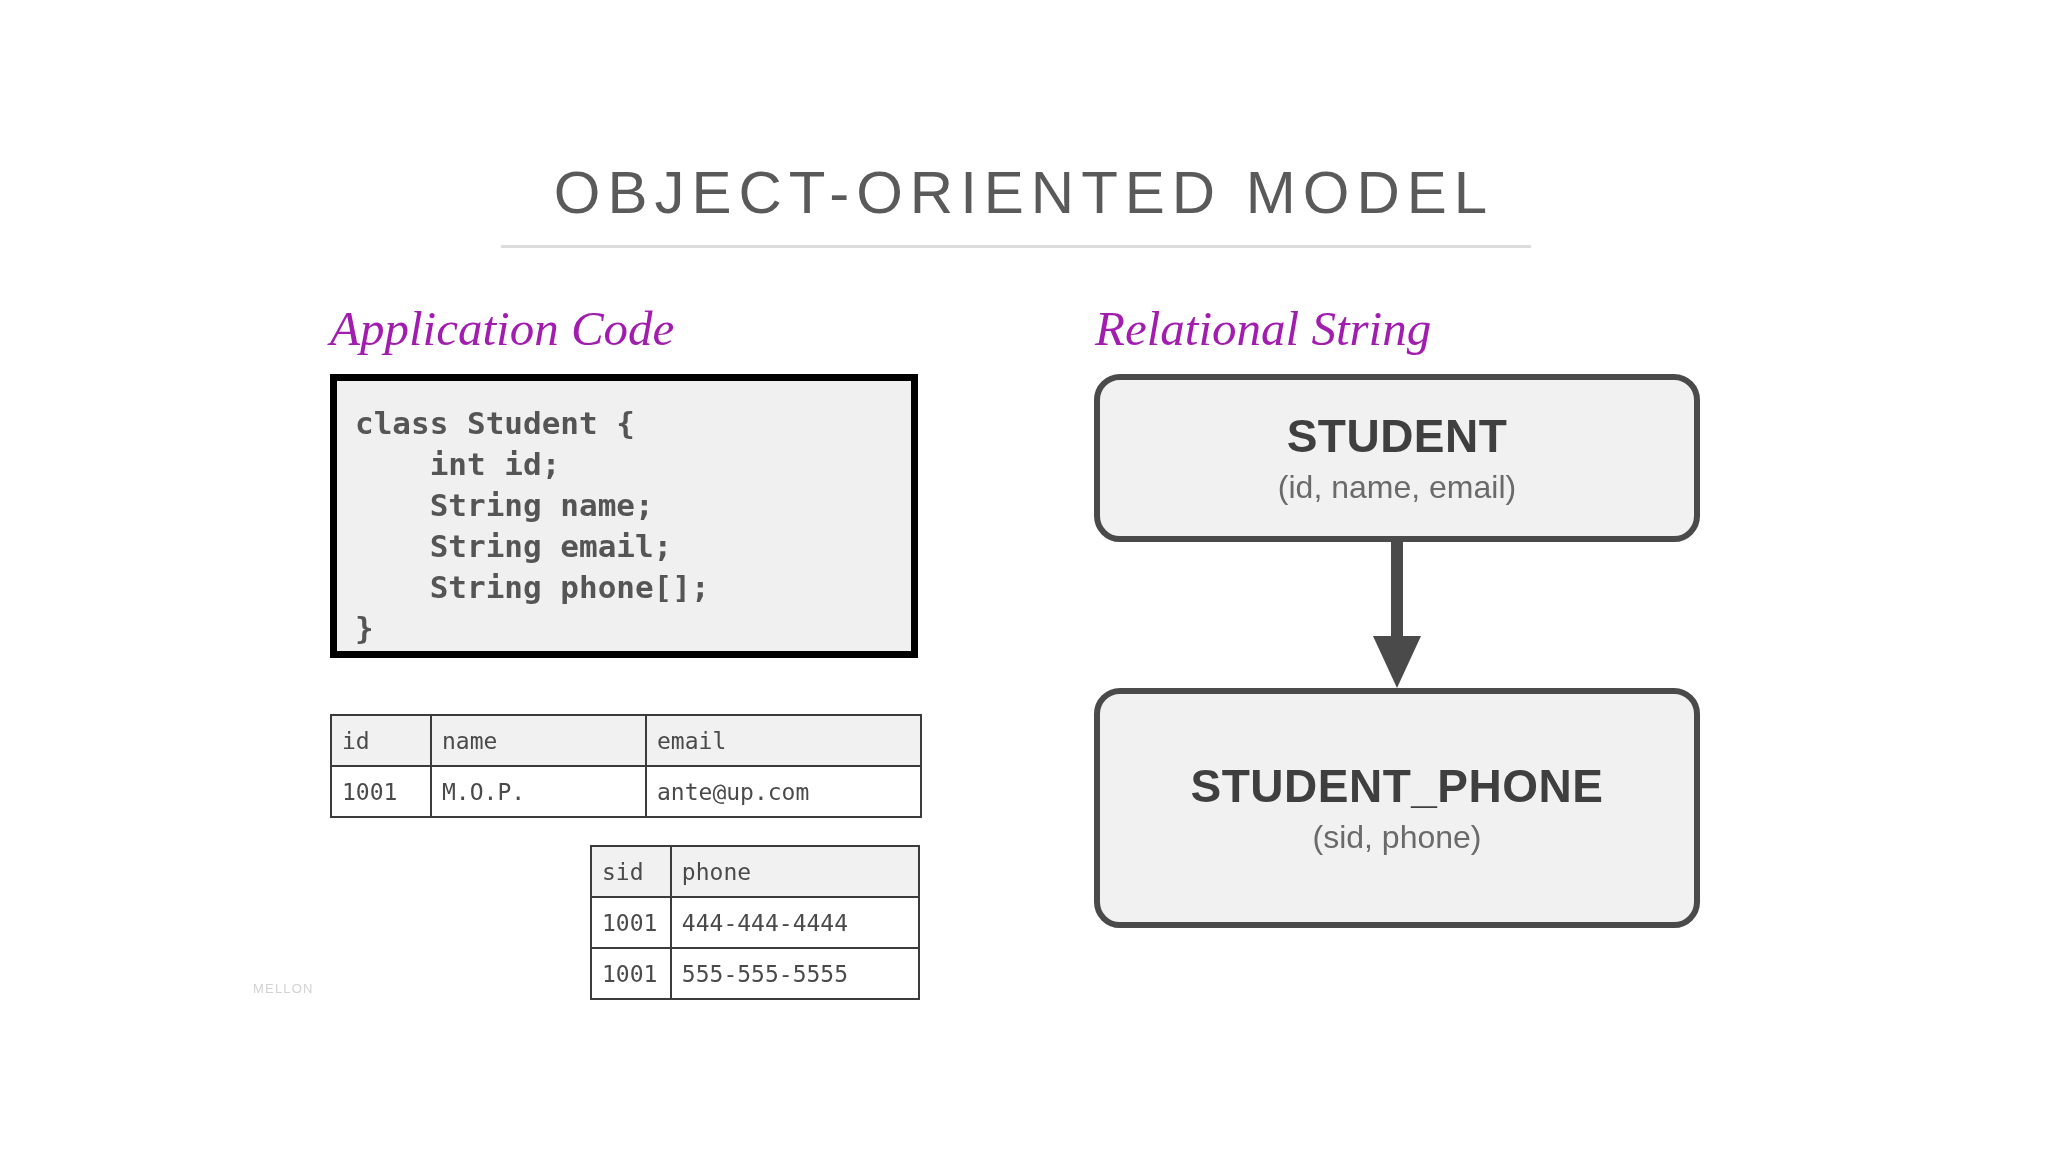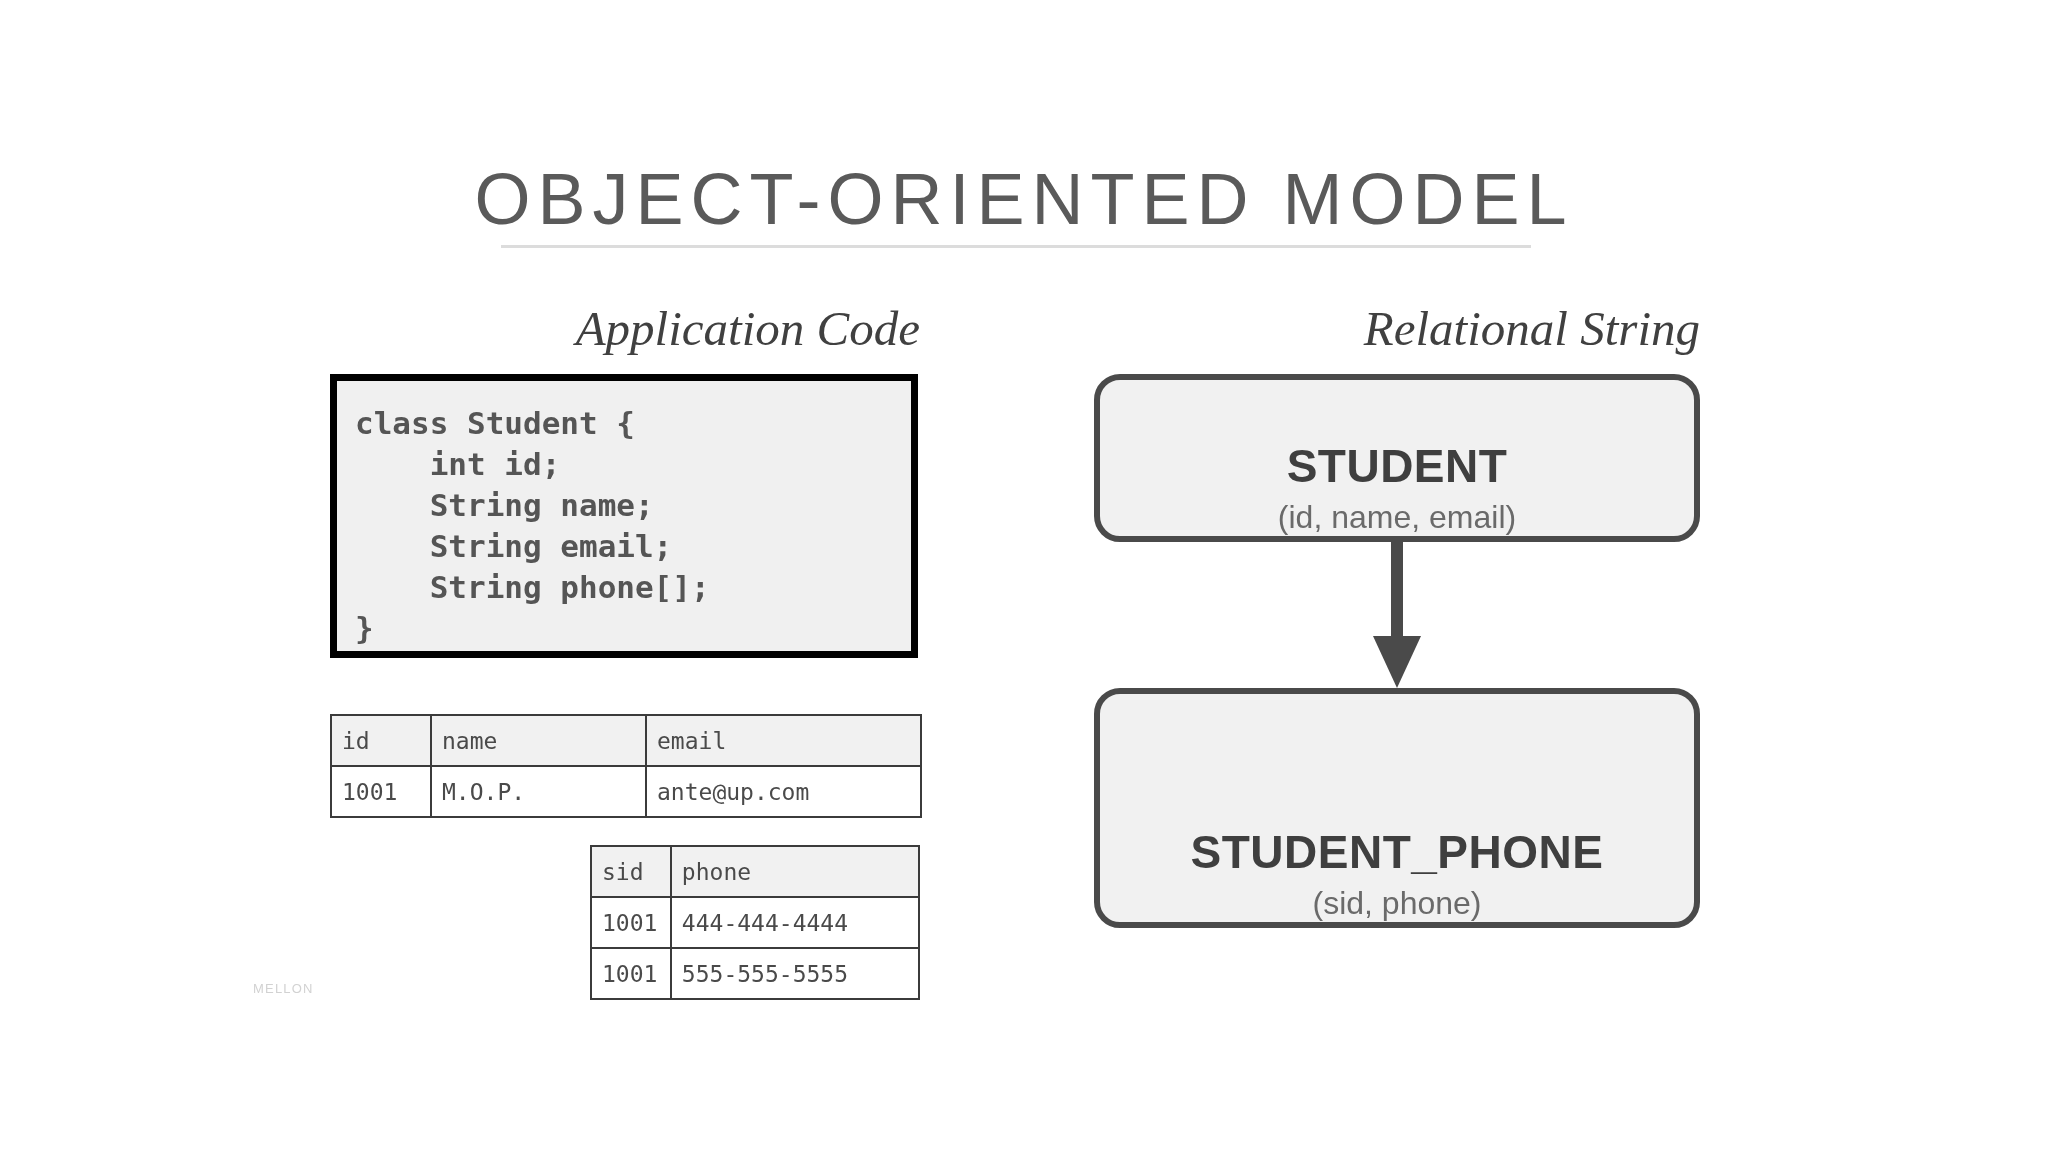--- a/index.html
+++ b/index.html
@@ -24,21 +24,21 @@
   }
 
   
   .slide-title {
     position: absolute;
     left: 0;
     right: 0;
     top: 158px;
     text-align: center;
     font-family: "Liberation Sans", sans-serif;
-    font-size: 72px;
+    font-size: 60px;
     font-weight: 400;
     letter-spacing: 7px;
     color: #5a5a5a;
     white-space: nowrap;
   }
   .title-rule {
     position: absolute;
     left: 501px;
     top: 245px;
     width: 1030px;
@@ -46,23 +46,23 @@
     background: #dcdcdc;
   }
 
   
   .col-heading {
     position: absolute;
     font-family: "Liberation Serif", serif;
     font-style: italic;
     font-size: 49px;
     font-weight: 400;
-    color: #404040;
-    white-space: nowrap;
-    text-align: right;
+    color: #a21caf;
+    white-space: nowrap;
+    text-align: left;
   }
   #heading-left  { left: 330px; width: 590px; top: 300px; }
   #heading-right { left: 1095px; width: 605px; top: 300px; }
 
   
   .code-block {
     position: absolute;
     left: 330px;
     top: 374px;
     width: 588px;
@@ -123,21 +123,21 @@
     position: absolute;
     left: 1094px;
     width: 606px;
     box-sizing: border-box;
     background: #f1f1f1;
     border: 6px solid #4a4a4a;
     border-radius: 26px;
     display: flex;
     flex-direction: column;
     align-items: center;
-    justify-content: flex-end;
+    justify-content: center;
   }
   #box-student       { top: 374px; height: 168px; }
   #box-student-phone { top: 688px; height: 240px; }
 
   .relation-name {
     font-family: "Liberation Sans", sans-serif;
     font-size: 46px;
     font-weight: 700;
     color: #3f3f3f;
     letter-spacing: 0.5px;

